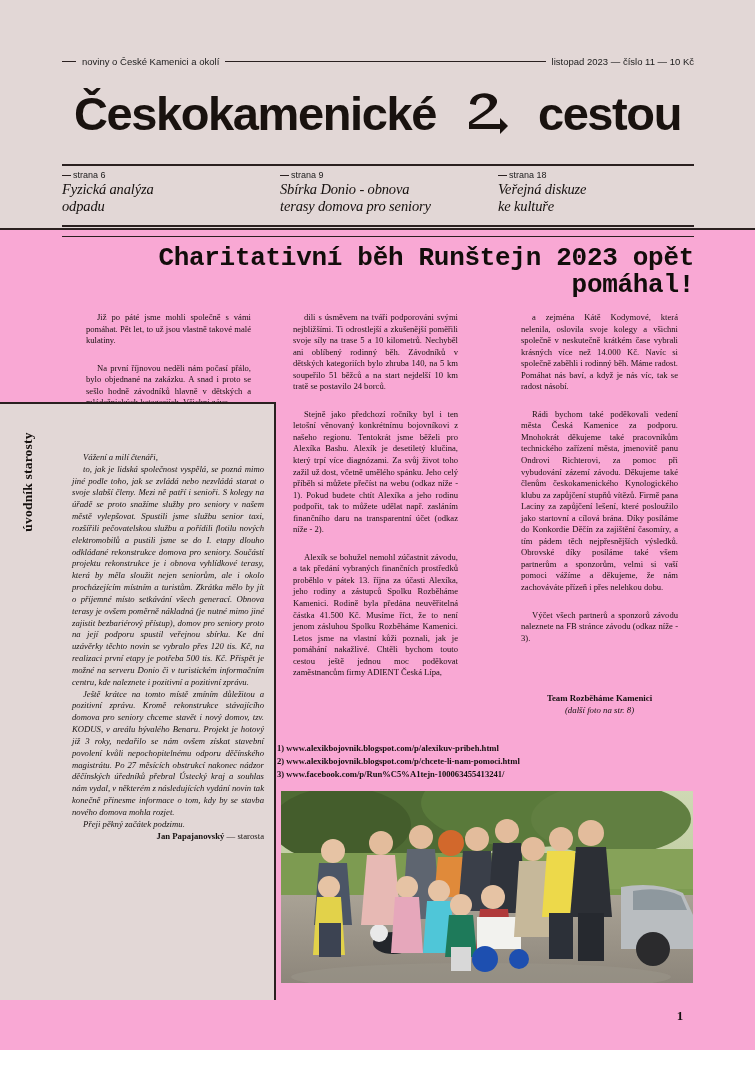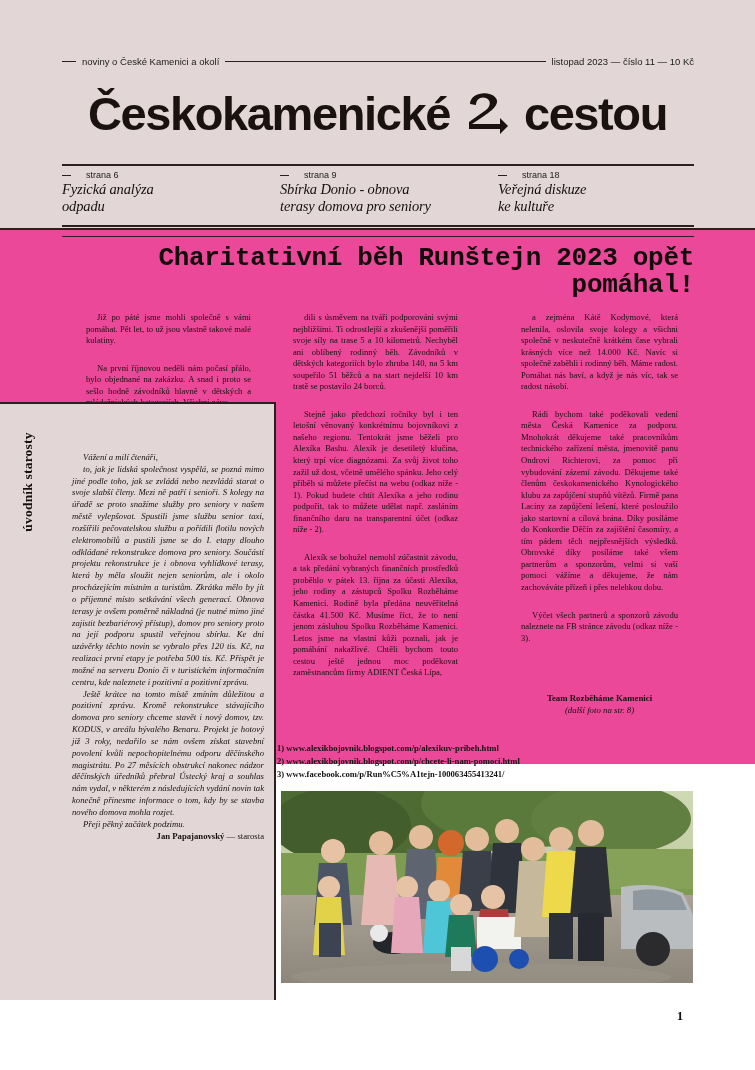--- a/index.html
+++ b/index.html
@@ -13,22 +13,22 @@
     font-family: "Liberation Serif", serif;
     overflow: hidden;
     position: relative;
   }
 
   
   .page {
     position: absolute;
     left: 0; top: 0;
     width: 755px;
-    height: 764px;
-    background: #ec4899;
+    height: 1050px;
+    background: #f9a8d4;
   }
 
   
   .masthead-band {
     position: absolute;
     left: 0; top: 0;
     width: 755px;
     height: 228px;
     background: #e2d7d6;
   }
@@ -58,21 +58,21 @@
 
   
   .masthead {
     position: absolute;
     left: 0; top: 78px;
     width: 755px;
     height: 70px;
     display: flex;
     align-items: center;
     justify-content: center;
-    gap: 14px;
+    gap: 28px;
   }
   .masthead-word {
     font-family: "Liberation Sans", sans-serif;
     font-weight: bold;
     font-size: 47px;
     letter-spacing: -1.4px;
     color: #19120f;
     line-height: 1;
   }
   .masthead-mark {
@@ -104,21 +104,21 @@
   .teaser { position: relative; }
   .teaser.t1 { width: 218px; }
   .teaser.t2 { width: 218px; }
   .teaser.t3 { width: 196px; }
   .teaser-page {
     font-family: "Liberation Sans", sans-serif;
     font-size: 9px;
     color: #1b1b1b;
     display: flex;
     align-items: center;
-    gap: 15px;
+    gap: 2px;
     margin-bottom: 1px;
     white-space: nowrap;
   }
   .teaser-page .dash {
     display: inline-block;
     width: 9px;
     height: 1px;
     background: #2a2020;
   }
   .teaser-title {

